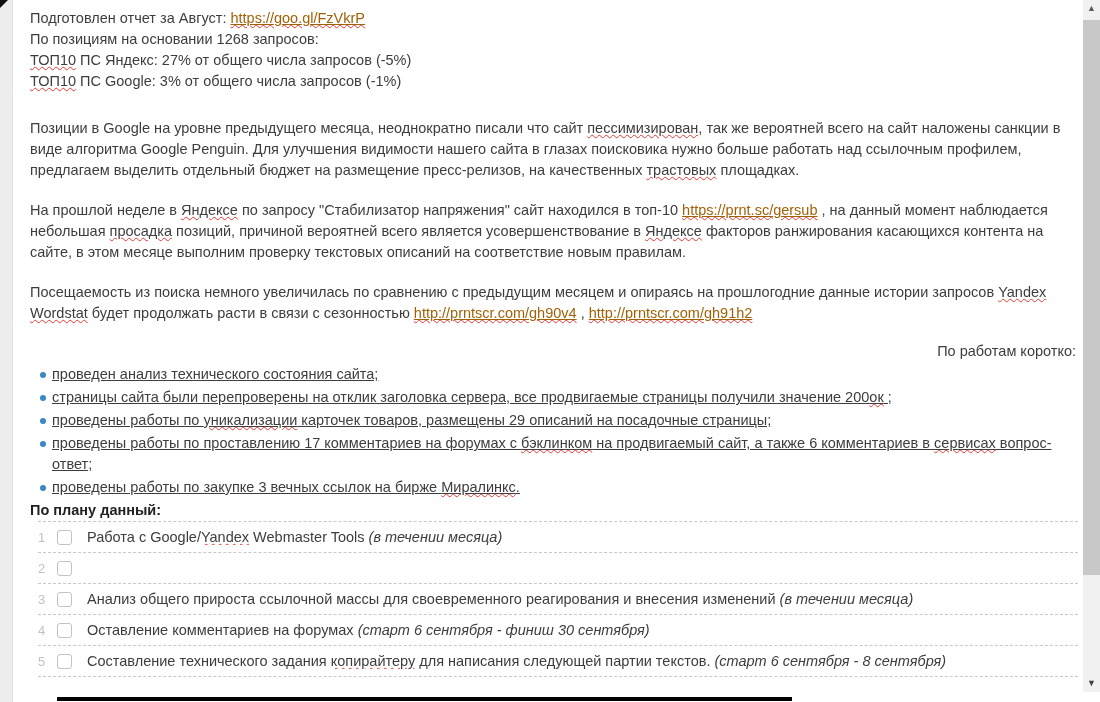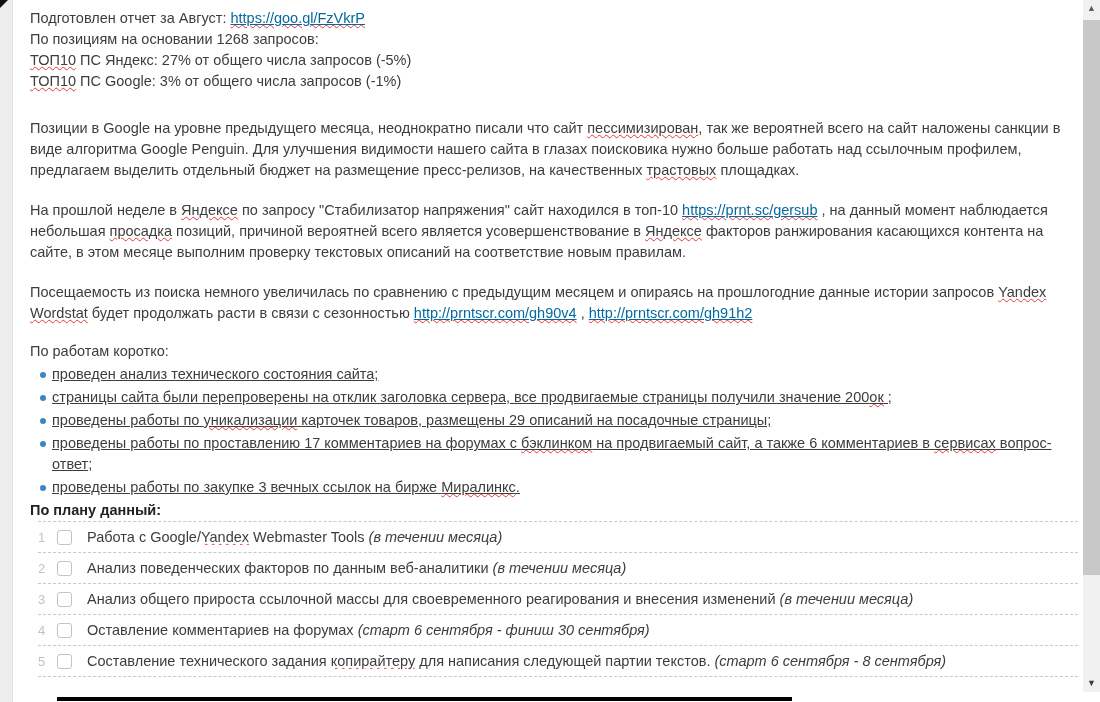--- a/index.html
+++ b/index.html
@@ -21,21 +21,21 @@
     position: absolute; left: 0; top: 0; width: 0; height: 0; z-index: 5;
     border-top: 8px solid #101010; border-right: 8px solid transparent;
   }
 
   .content {
     position: absolute; left: 30px; top: 0; width: 1046px; padding-top: 8px;
   }
   .summary .line { line-height: 21px; white-space: nowrap; }
   .para { margin-top: 26px; line-height: 21px; }
   .para + .para { margin-top: 19px; }
-  .work-heading { margin-top: 17px; line-height: 21px; }
+  .work-heading { margin-top: 17px; line-height: 21px; text-align: right; }
   ul.bullets { list-style: none; margin-top: 2px; }
   ul.bullets li {
     position: relative; padding-left: 22px; line-height: 21px; margin-bottom: 2px; text-decoration: underline;
   }
   ul.bullets li::before {
     content: ""; position: absolute; left: 10px; top: 8px;
     width: 6px; height: 6px; border-radius: 50%; background: #3a87c8;
   }
   .plan-heading { font-weight: bold; color: #222; line-height: 21px; }
   .checklist { margin-left: 8px; width: 1040px; }
@@ -45,21 +45,21 @@
   }
   .num {
     flex: none; width: 16px; color: #c2c2c2; font-size: 13px;
   }
   .checkbox {
     flex: none; width: 15px; height: 15px; margin-left: 3px;
     border: 1px solid #c3c3c3; border-radius: 3px; background: #fff;
   }
   .row-label { margin-left: 15px; white-space: nowrap; overflow: hidden; }
 
-  a.link, .link { color: #0369a1; text-decoration: underline; cursor: pointer; }
+  a.link, .link { color: #a16207; text-decoration: underline; cursor: pointer; }
   .sp { text-decoration: underline; text-decoration-style: wavy; text-decoration-color: #e53935; text-decoration-thickness: 1px; }
   .it { font-style: italic; }
 
   .scrollbar {
     position: absolute; left: 1083px; top: 0; width: 17px; height: 692px;
     background: #f1f1f1;
   }
   .sb-btn {
     position: absolute; left: 0; width: 17px; height: 17px;
     display: flex; align-items: center; justify-content: center;
@@ -105,21 +105,20 @@
       <div class="plan-heading">По плану данный:</div>
       <div class="checklist">
         <div class="plan-row">
           <span class="num">1</span>
           <span class="checkbox"></span>
           <span class="row-label"><span>Работа с Google/</span><span class="sp">Yandex</span><span> Webmaster Tools </span><span class="it">(в течении месяца)</span></span>
         </div>
         <div class="plan-row">
           <span class="num">2</span>
           <span class="checkbox"></span>
-          <span class="row-label"><span>Анализ поведенческих факторов по данным веб-аналитики </span><span class="it">(в течении месяца)</span></span>
         </div>
         <div class="plan-row">
           <span class="num">3</span>
           <span class="checkbox"></span>
           <span class="row-label"><span>Анализ общего прироста ссылочной массы для своевременного реагирования и внесения изменений </span><span class="it">(в течении месяца)</span></span>
         </div>
         <div class="plan-row">
           <span class="num">4</span>
           <span class="checkbox"></span>
           <span class="row-label"><span>Оставление комментариев на форумах </span><span class="it">(старт 6 сентября - финиш 30 сентября)</span></span>

